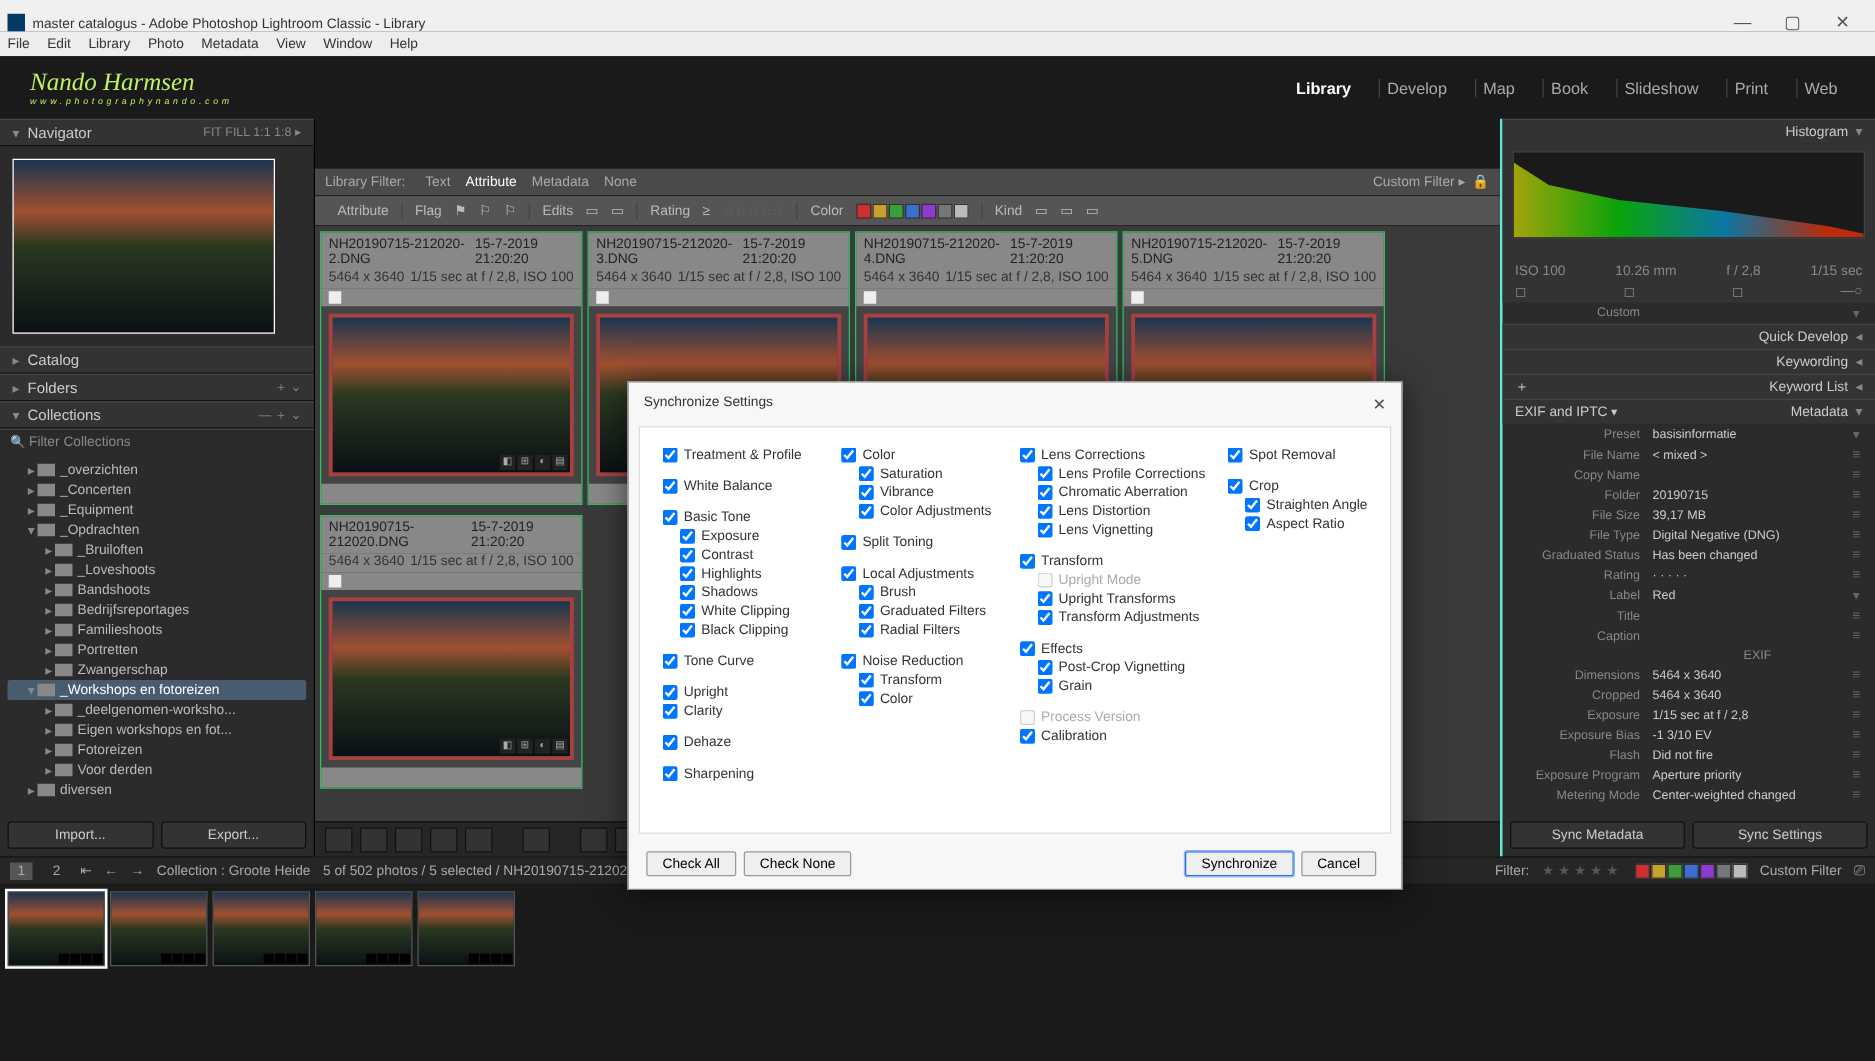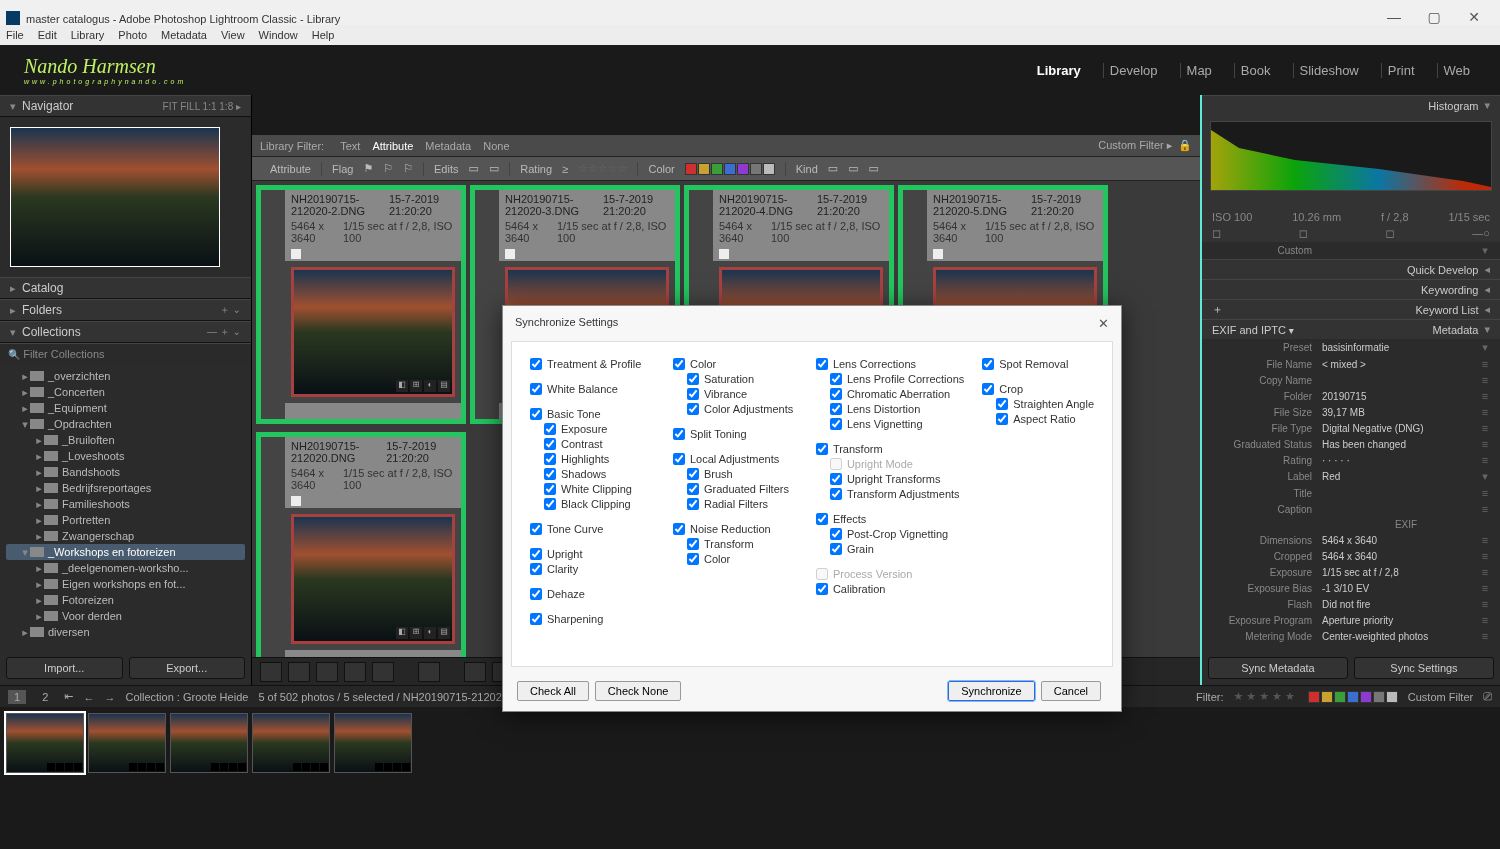--- a/index.html
+++ b/index.html
@@ -49,21 +49,21 @@
 .filterbar .tab { margin: 0 6px; cursor: pointer; }
 .filterbar .tab.on { color: #fff; }
 .filterbar .spacer { flex: 1; }
 
 .attrbar { height: 24px; background: #555; display: flex; align-items: center; padding: 0 8px; color: #bbb; border-bottom: 1px solid #222; gap: 10px; }
 .attrbar .sep { width: 1px; height: 14px; background: #444; }
 .colorsw { display: flex; gap: 1px; }
 .colorsw span { width: 12px; height: 12px; display: inline-block; border: 1px solid #333; }
 
 .grid { flex: 1; background: #3a3a3a; display: flex; flex-wrap: wrap; align-content: flex-start; padding: 4px; gap: 4px; overflow: hidden; }
-.cell { width: 210px; background: #444; border: 5px solid #22c55e; position: relative; padding-left: 24px; }
+.cell { width: 210px; background: #444; border: 1px solid #22c55e; position: relative; }
 .cellhdr { display: flex; justify-content: space-between; padding: 3px 6px; color: #222; background: #888; font-size: 9px; }
 .cellsub { display: flex; justify-content: space-between; padding: 0 6px 3px; color: #333; background: #888; font-size: 9px; }
 .cellimg { height: 130px; background: linear-gradient(to bottom, #1a3550 0%, #a05030 30%, #2a3820 50%, #0a1015 100%); margin: 6px; border: 3px solid #a84040; position: relative; }
 .cellimg .badges { position: absolute; bottom: 2px; right: 2px; display: flex; gap: 2px; }
 .cellimg .badges span { width: 12px; height: 12px; background: #222; color: #aaa; text-align: center; font-size: 8px; }
 .cellft { height: 16px; background: #888; }
 
 .toolbar { height: 28px; background: #262626; display: flex; align-items: center; padding: 0 8px; gap: 6px; border-top: 1px solid #111; }
 .toolbar .tb { width: 22px; height: 20px; background: #333; border: 1px solid #111; cursor: pointer; }
 
@@ -558,21 +558,21 @@
           <span class="v">Did not fire</span>
           <span class="dd">≡</span>
         </div>
         <div class="metarow">
           <span class="k">Exposure Program</span>
           <span class="v">Aperture priority</span>
           <span class="dd">≡</span>
         </div>
         <div class="metarow">
           <span class="k">Metering Mode</span>
-          <span class="v">Center-weighted photos</span>
+          <span class="v">Center-weighted changed</span>
           <span class="dd">≡</span>
         </div>
       </div>
     <div class="btnbar">
       <button>Sync Metadata</button>
       <button>Sync Settings</button>
     </div>
   </div>
 </div>
 

